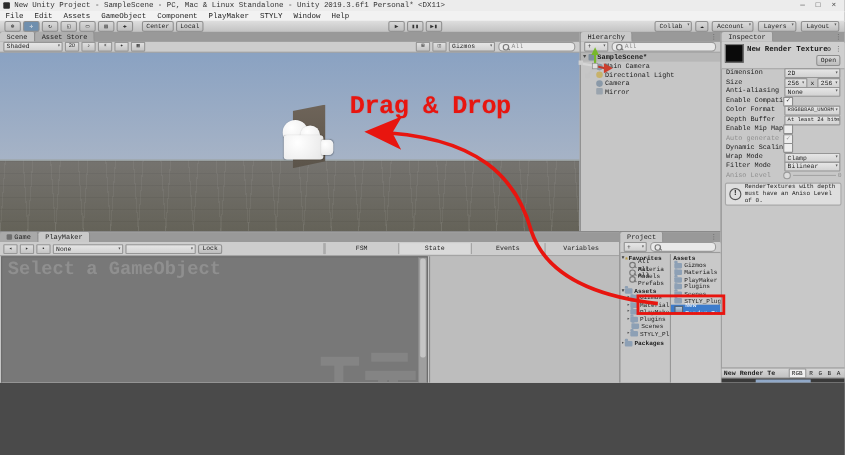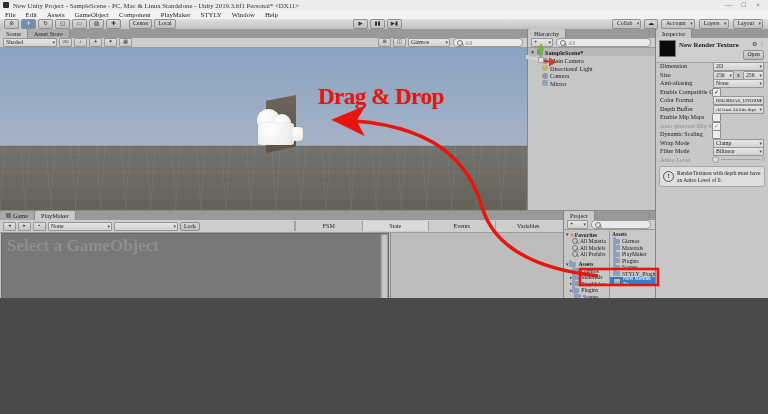--- a/index.html
+++ b/index.html
@@ -1,17 +1,17 @@
 <!DOCTYPE html>
 <html><head>
 <meta charset="utf-8">
 <style>
   html,body{margin:0;padding:0;background:#4a4a4a}
-  #app{position:relative;width:768px;height:298px;overflow:hidden;
-       font-family:Liberation Serif, serif;color:#1c1c1c;
+  #app{position:relative;width:768px;height:348px;overflow:hidden;
+       font-family:Liberation Mono, monospace;color:#1c1c1c;
        background:#e5e5e5;font-size:6.5px;-webkit-font-smoothing:antialiased}
   .abs{position:absolute}
   
   .titlebar{left:0;top:0;width:768px;height:10px;background:#ececec;border-bottom:1px solid #cfcfcf;
             display:flex;align-items:center;font-size:6.8px;color:#333;white-space:nowrap}
   .ulogo{width:6px;height:6px;background:#2b2b2b;margin:0 4px 0 3px;border-radius:1px}
   .wctl{margin-left:auto;display:flex;gap:10px;padding-right:8px;color:#444;font-size:7px}
   .menubar{left:0;top:10px;width:768px;height:9px;background:#f2f2f2;border-bottom:1px solid #cccccc;
            display:flex;align-items:center;font-size:6.8px;color:#222}
   .menubar span{padding:0 5px;cursor:default}

